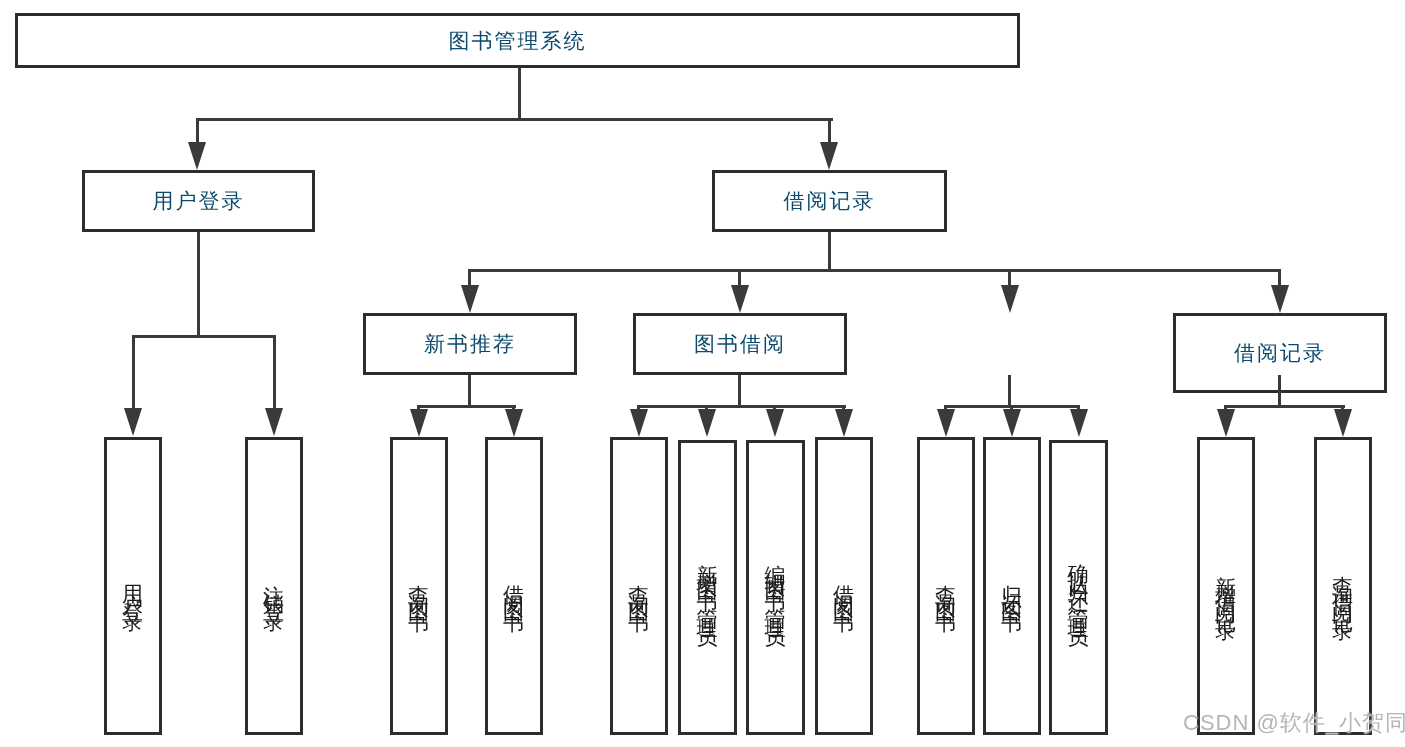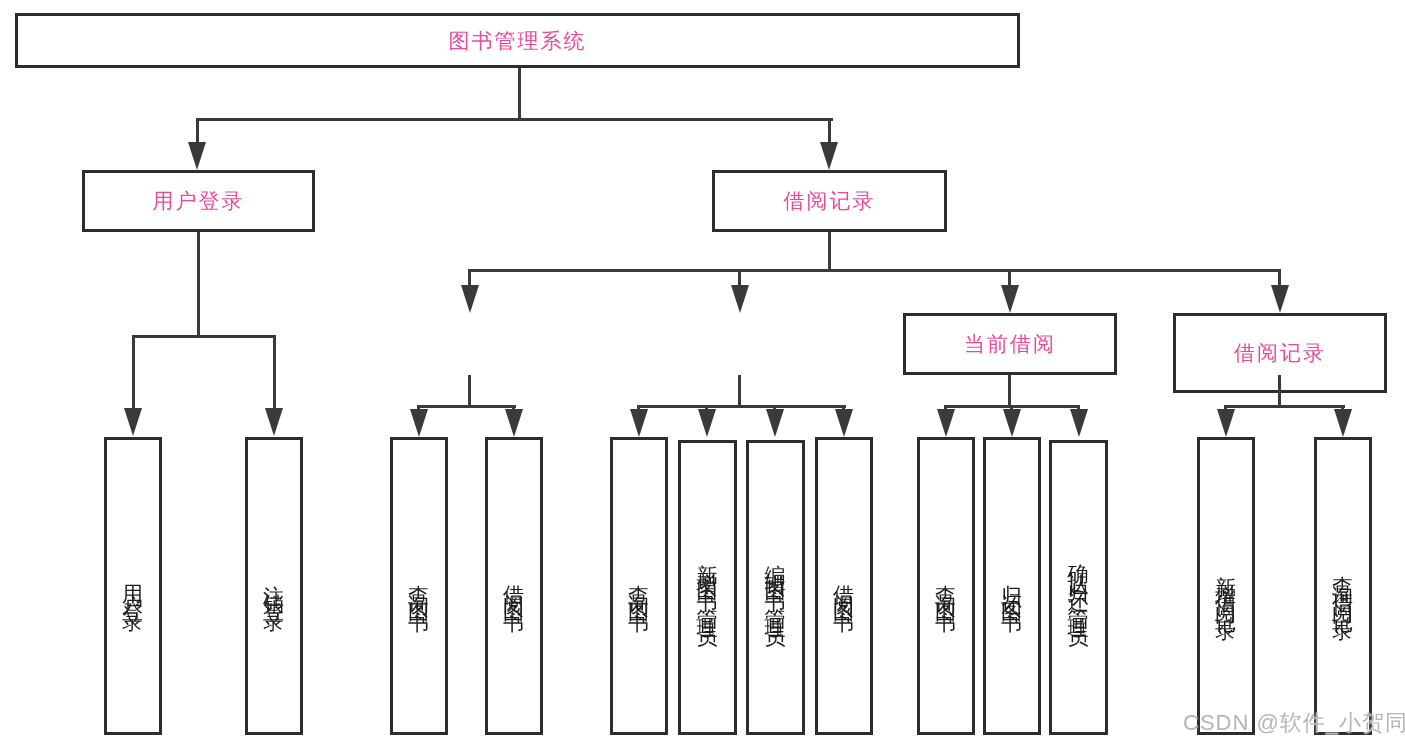--- a/index.html
+++ b/index.html
@@ -17,21 +17,21 @@
     box-sizing:border-box;
     display:flex;
     align-items:center;
     justify-content:center;
     color:#1c1c1c;
   }
   .htext {
     font-size:21px;
     letter-spacing:2px;
     white-space:nowrap;
-    color:#ec4899;
+    color:#0c4a6e;
   }
   .vtext {
     writing-mode:vertical-lr;
     text-orientation:mixed;
     font-size:21px;
     line-height:1;
     letter-spacing:9px;
     color:#1c1c1c;
   }
   .vl { position:absolute; width:3px; background:#3a3a3a; }
@@ -87,22 +87,25 @@
   <div class="hl" style="left:468px;top:269px;width:813px"></div>
   <div class="vl" style="left:468px;top:269px;height:20px"></div>
   <div class="arr" style="left:461px;top:285px"></div>
   <div class="vl" style="left:738px;top:269px;height:20px"></div>
   <div class="arr" style="left:731px;top:285px"></div>
   <div class="vl" style="left:1008px;top:269px;height:20px"></div>
   <div class="arr" style="left:1001px;top:285px"></div>
   <div class="vl" style="left:1278px;top:269px;height:20px"></div>
   <div class="arr" style="left:1271px;top:285px"></div>
 
-  <div class="box" style="left:903px;top:313px;width:214px;height:62px">
-    <span class="htext">当前借阅</span>
+  <div class="box" style="left:363px;top:313px;width:214px;height:62px">
+    <span class="htext">新书推荐</span>
+  </div>
+  <div class="box" style="left:633px;top:313px;width:214px;height:62px">
+    <span class="htext">图书借阅</span>
   </div>
   <div class="box" style="left:1173px;top:313px;width:214px;height:80px">
     <span class="htext">借阅记录</span>
   </div>
 
   <div class="vl" style="left:468px;top:375px;height:33px"></div>
   <div class="hl" style="left:417px;top:405px;width:99px"></div>
   <div class="vl" style="left:417px;top:405px;height:8px"></div>
   <div class="arr" style="left:410px;top:409px"></div>
   <div class="vl" style="left:512px;top:405px;height:8px"></div>

